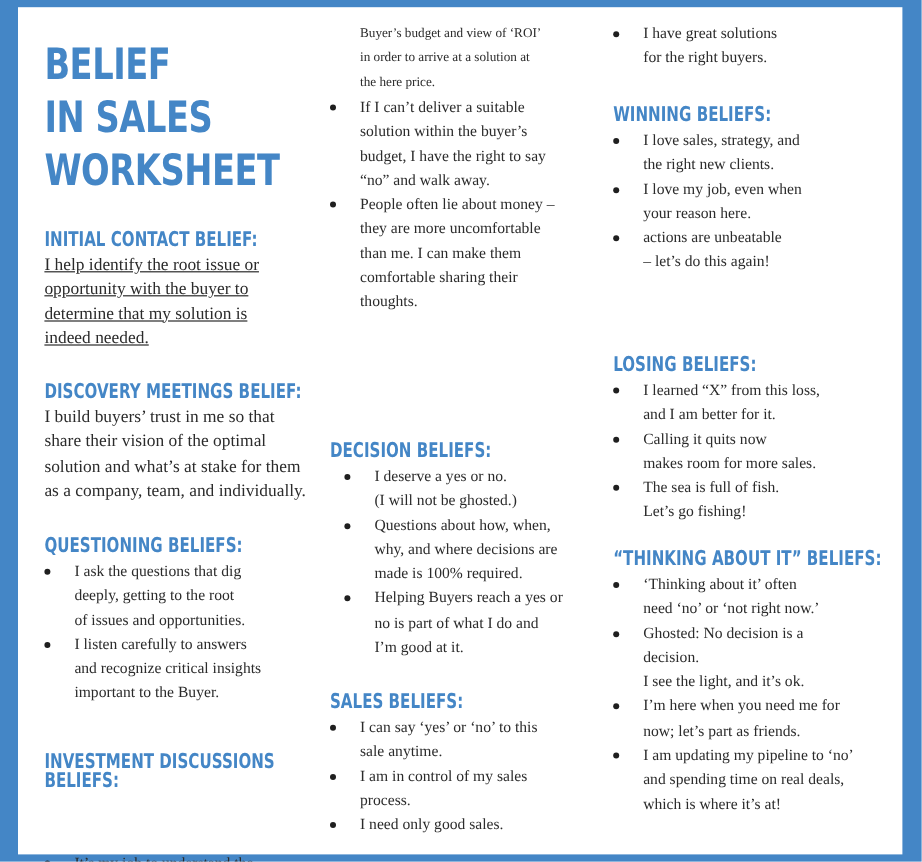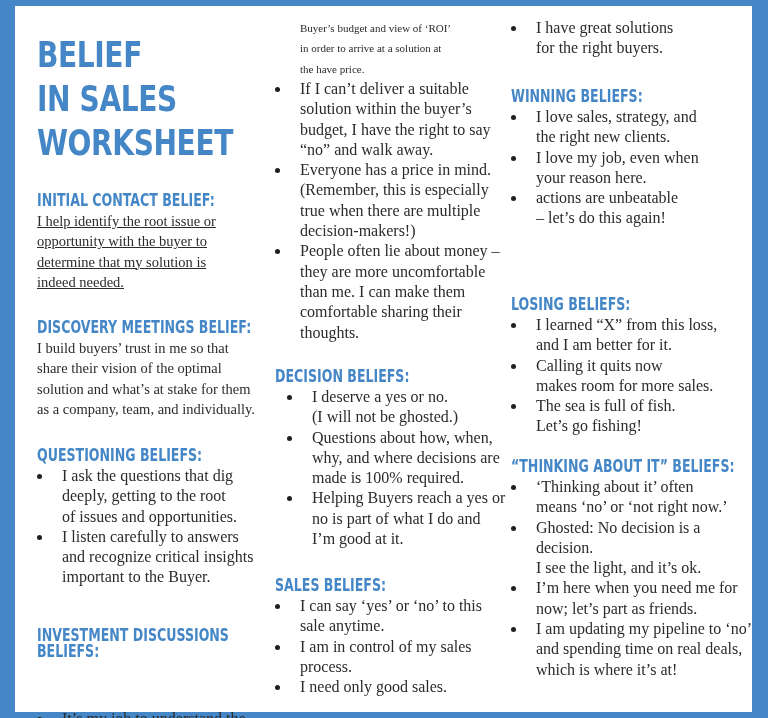--- a/index.html
+++ b/index.html
@@ -47,21 +47,21 @@
       font-size: 13.2px;
       line-height: 20.3px;
       color: #2b2b2b;
       font-family: "Liberation Serif", "DejaVu Serif", serif;
       font-size: 14.5px;
     }
     .list {
       position: absolute;
       list-style: none;
       font-family: "Liberation Serif", "DejaVu Serif", serif;
-      font-size: 16px;
+      font-size: 13px;
       line-height: 20.3px;
       color: #2b2b2b;
     }
     .list li {
       position: relative;
       padding-left: 25px;
     }
     .list li .bullet {
       position: absolute;
       left: 0; top: 8px;
@@ -124,36 +124,29 @@
   <ul class="list" style="left:22px; top:659px;margin-top:44px;">
     <li>
         <span class="bullet"></span>
       <span class="line">It’s my job to understand the</span>
     </li>
   </ul>
 
   <div class="cont" style="left:260px; top:12px;">
     <span class="line">Buyer’s budget and view of ‘ROI’</span>
     <span class="line">in order to arrive at a solution at</span>
-    <span class="line">the have price.</span>
+    <span class="line">the here price.</span>
   </div>
   <ul class="list" style="left:260px; top:73px;">
     <li>
         <span class="bullet"></span>
       <span class="line">If I can’t deliver a suitable</span>
       <span class="line">solution within the buyer’s</span>
       <span class="line">budget, I have the right to say</span>
       <span class="line">“no” and walk away.</span>
-    </li>
-    <li>
-        <span class="bullet"></span>
-      <span class="line">Everyone has a price in mind.</span>
-      <span class="line">(Remember, this is especially</span>
-      <span class="line">true when there are multiple</span>
-      <span class="line">decision-makers!)</span>
     </li>
     <li>
         <span class="bullet"></span>
       <span class="line">People often lie about money –</span>
       <span class="line">they are more uncomfortable</span>
       <span class="line">than me. I can make them</span>
       <span class="line">comfortable sharing their</span>
       <span class="line">thoughts.</span>
     </li>
   </ul>
@@ -241,21 +234,21 @@
       <span class="line">The sea is full of fish.</span>
       <span class="line">Let’s go fishing!</span>
     </li>
   </ul>
 
   <div class="heading" style="left:496px; top:452px;">“THINKING ABOUT IT” BELIEFS:</div>
   <ul class="list" style="left:496px; top:471px;">
     <li>
         <span class="bullet"></span>
       <span class="line">‘Thinking about it’ often</span>
-      <span class="line">means ‘no’ or ‘not right now.’</span>
+      <span class="line">need ‘no’ or ‘not right now.’</span>
     </li>
     <li>
         <span class="bullet"></span>
       <span class="line">Ghosted: No decision is a</span>
       <span class="line">decision.</span>
       <span class="line">I see the light, and it’s ok.</span>
     </li>
     <li>
         <span class="bullet"></span>
       <span class="line">I’m here when you need me for</span>

